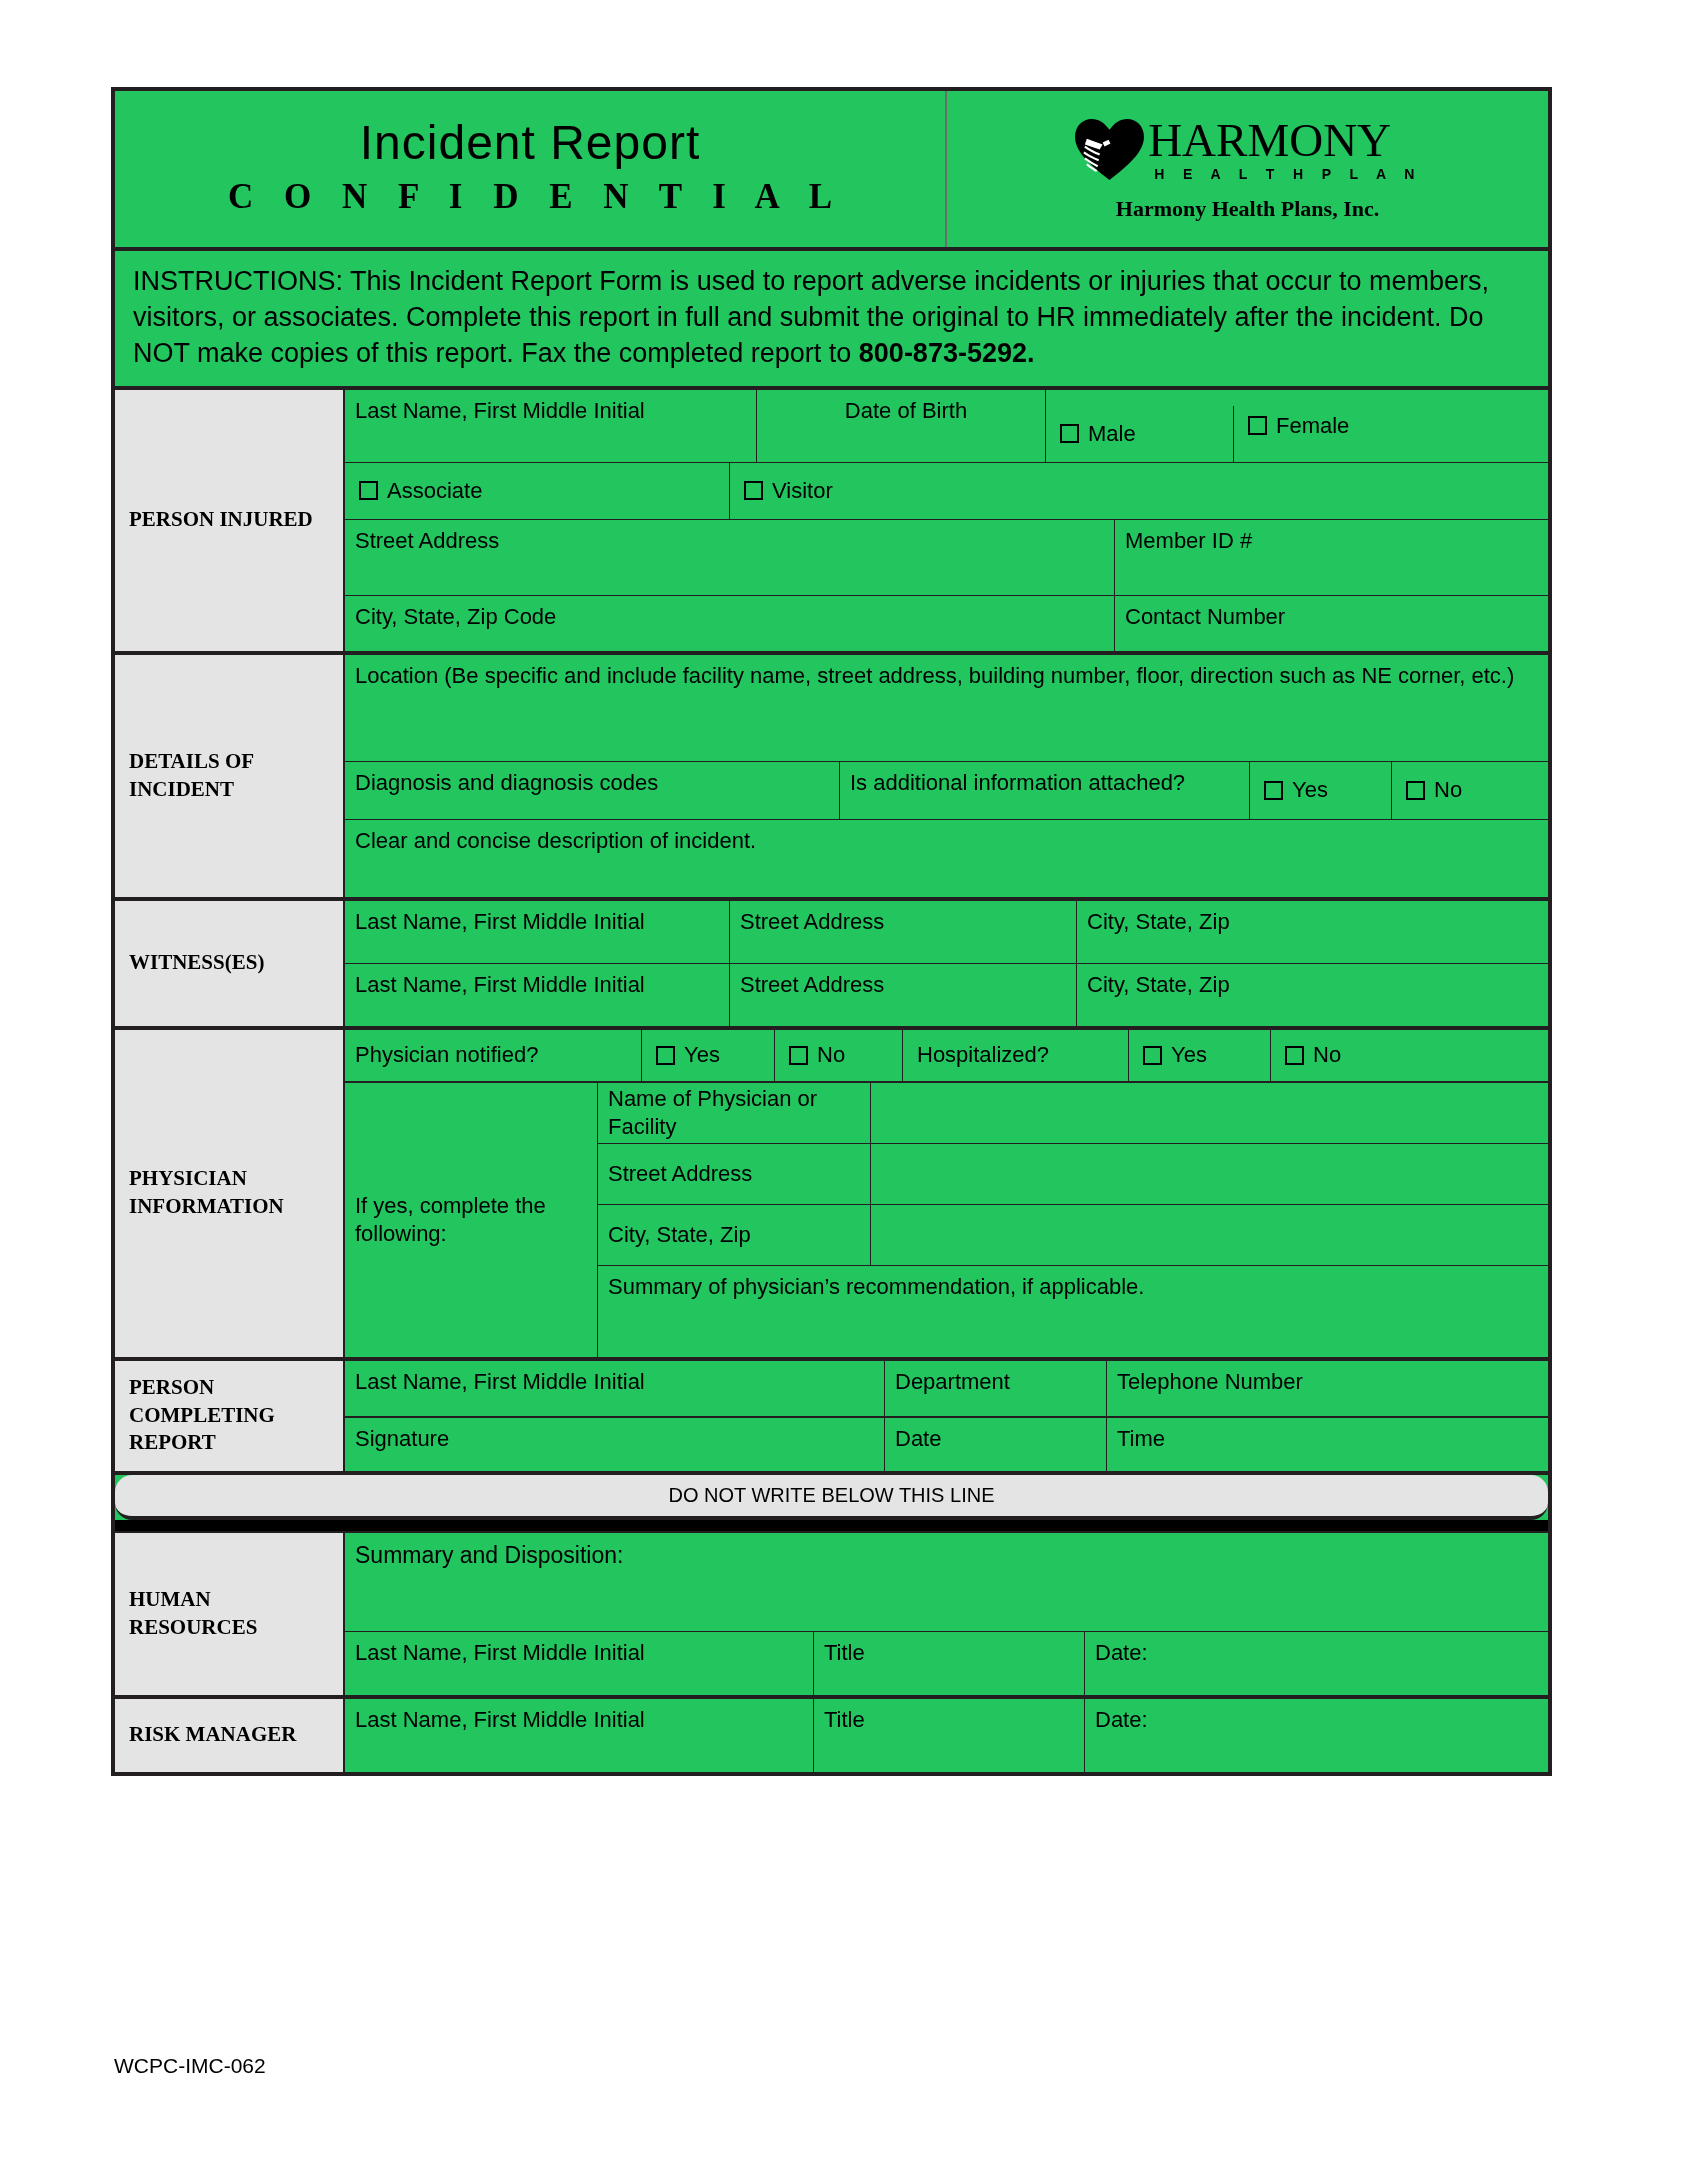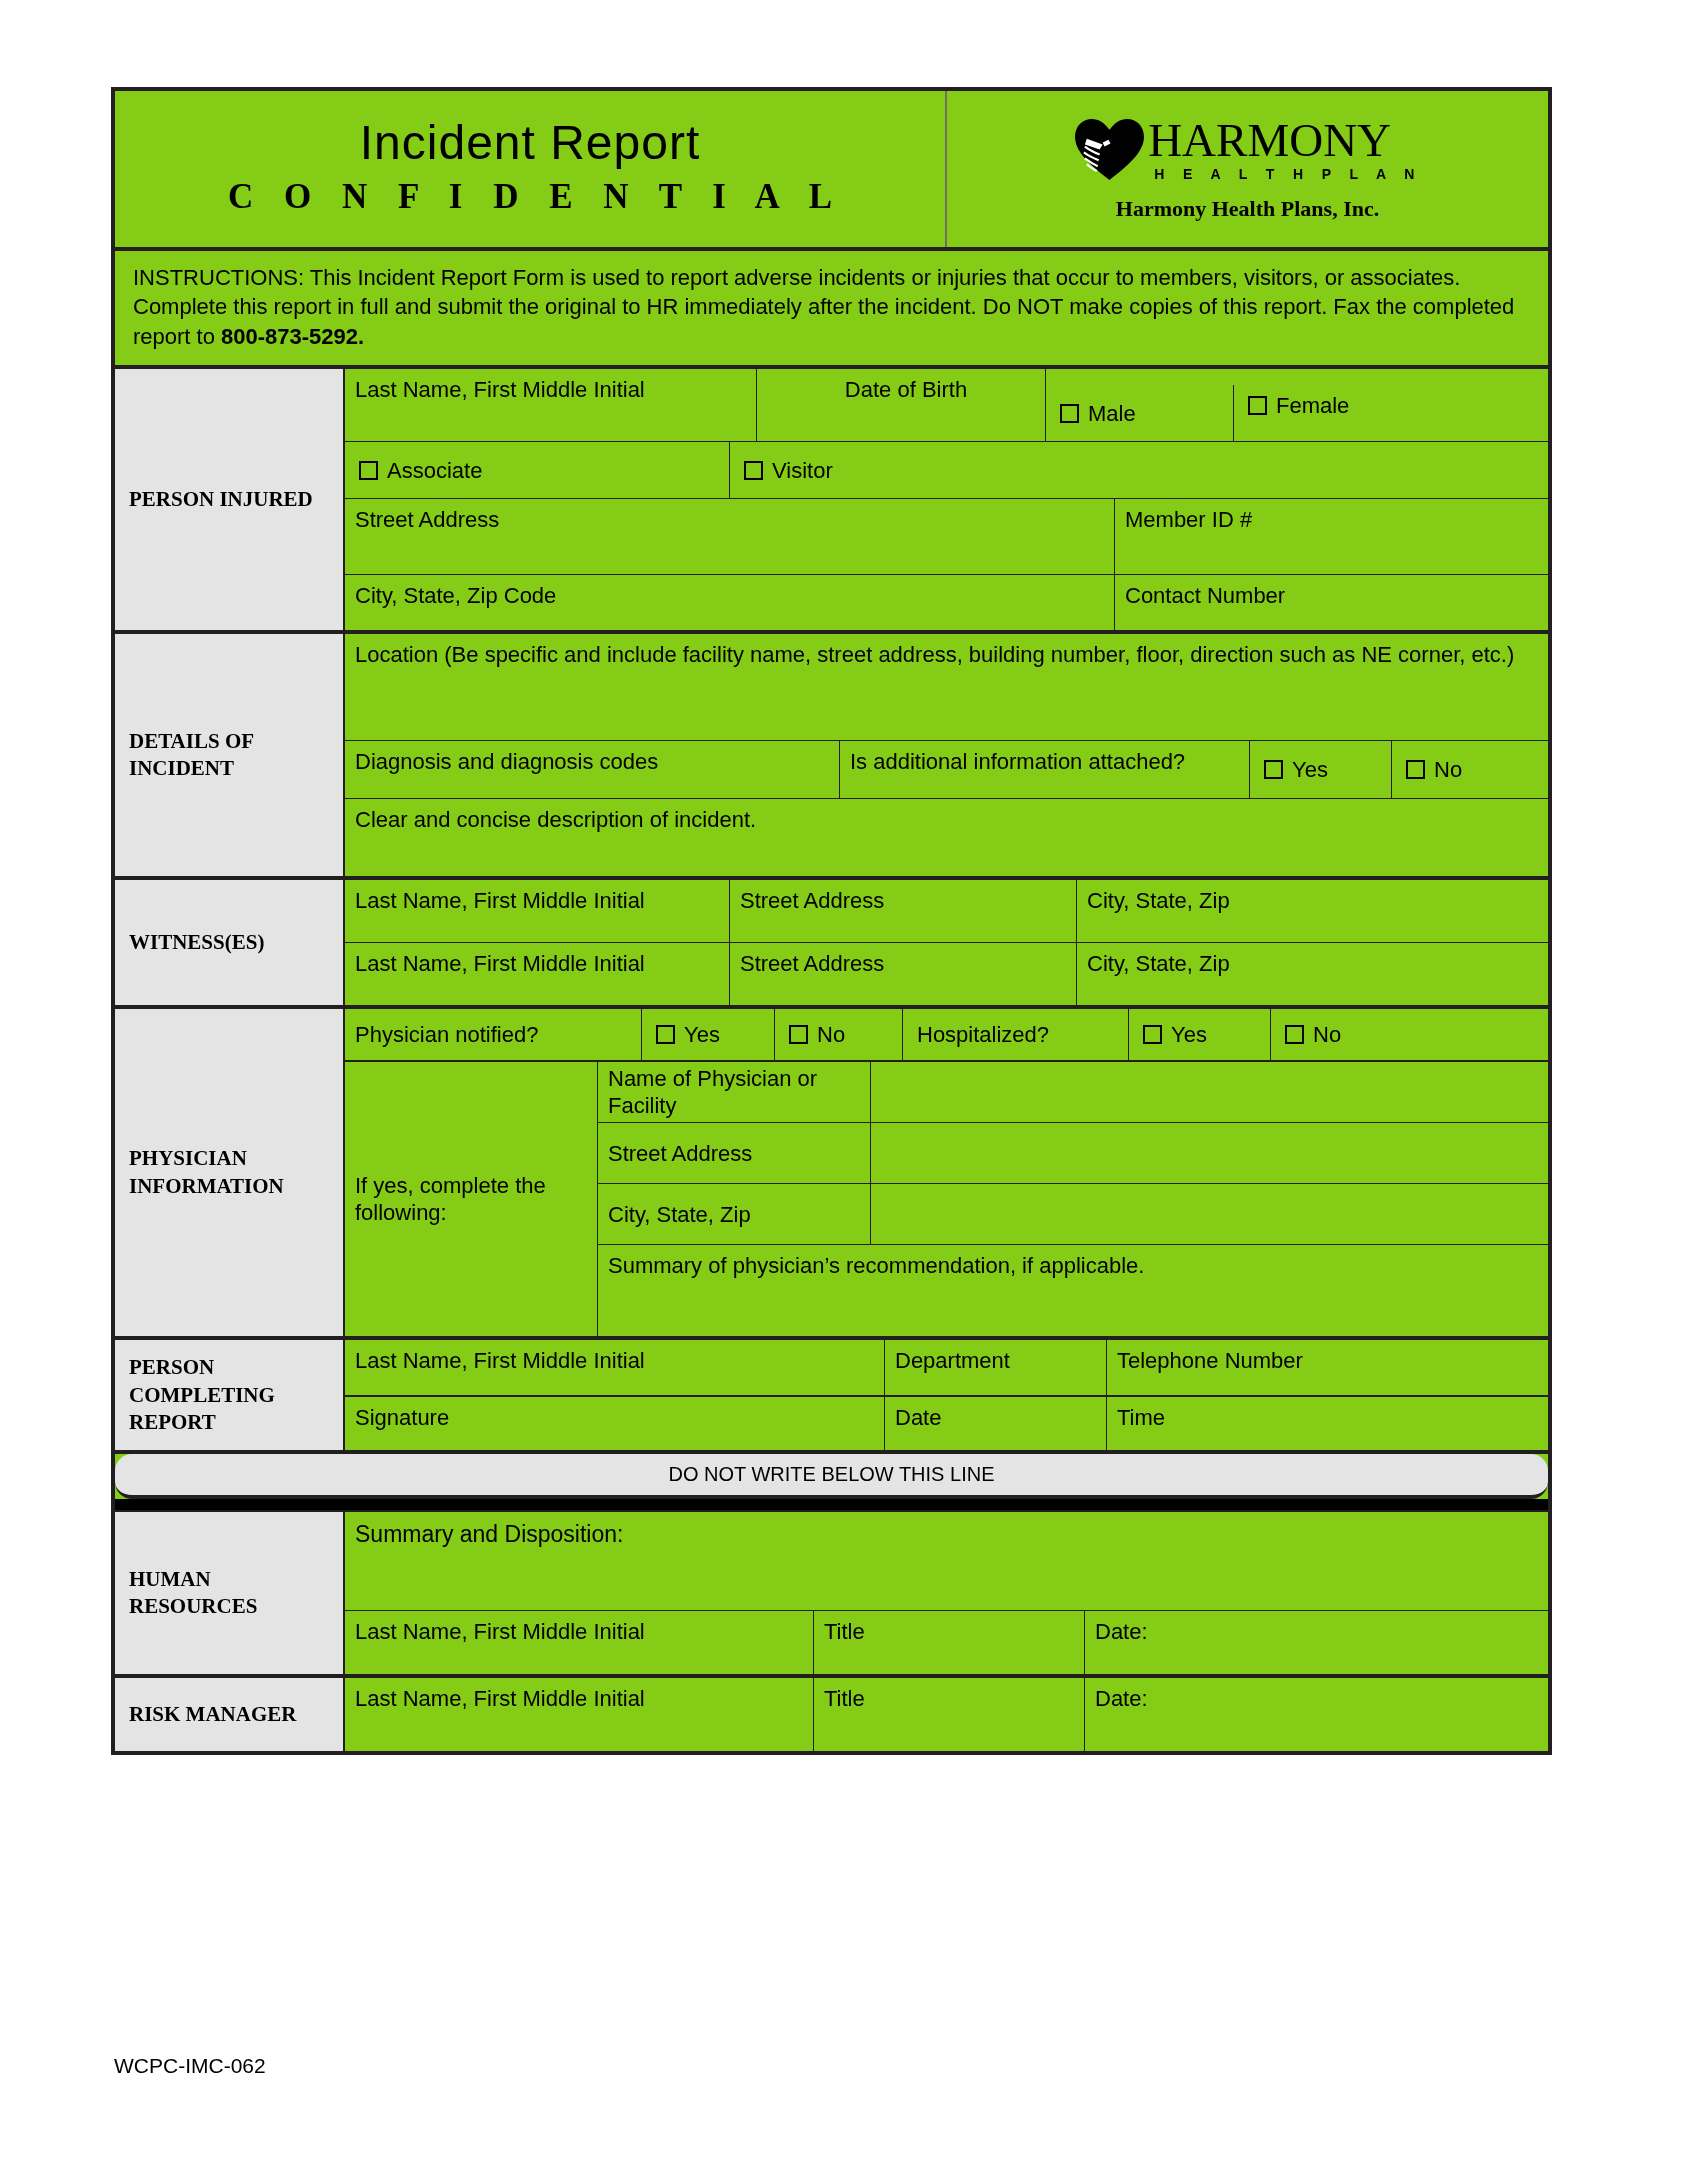--- a/index.html
+++ b/index.html
@@ -20,21 +20,21 @@
     width: 1683px;
     height: 2178px;
   }
   .form {
     position: absolute;
     left: 111px;
     top: 87px;
     width: 1441px;
     border: 4px solid #231f20;
     box-sizing: border-box;
-    background: #84cc16;
+    background: #22c55e;
   }
 
   
   .hdr {
     display: flex;
     height: 156px;
     border-bottom: 4px solid #231f20;
   }
   .hdr-left {
     width: 832px;
@@ -93,21 +93,21 @@
   }
   .hdr-company {
     font-family: "Liberation Serif", serif;
     font-weight: 700;
     font-size: 22px;
   }
 
   
   .instructions {
     padding: 12px 18px 14px 18px;
-    font-size: 22px;
+    font-size: 27px;
     line-height: 1.34;
     border-bottom: 4px solid #231f20;
   }
   .instructions b { font-weight: 700; }
 
   
   .section {
     display: flex;
     border-bottom: 4px solid #231f20;
   }

